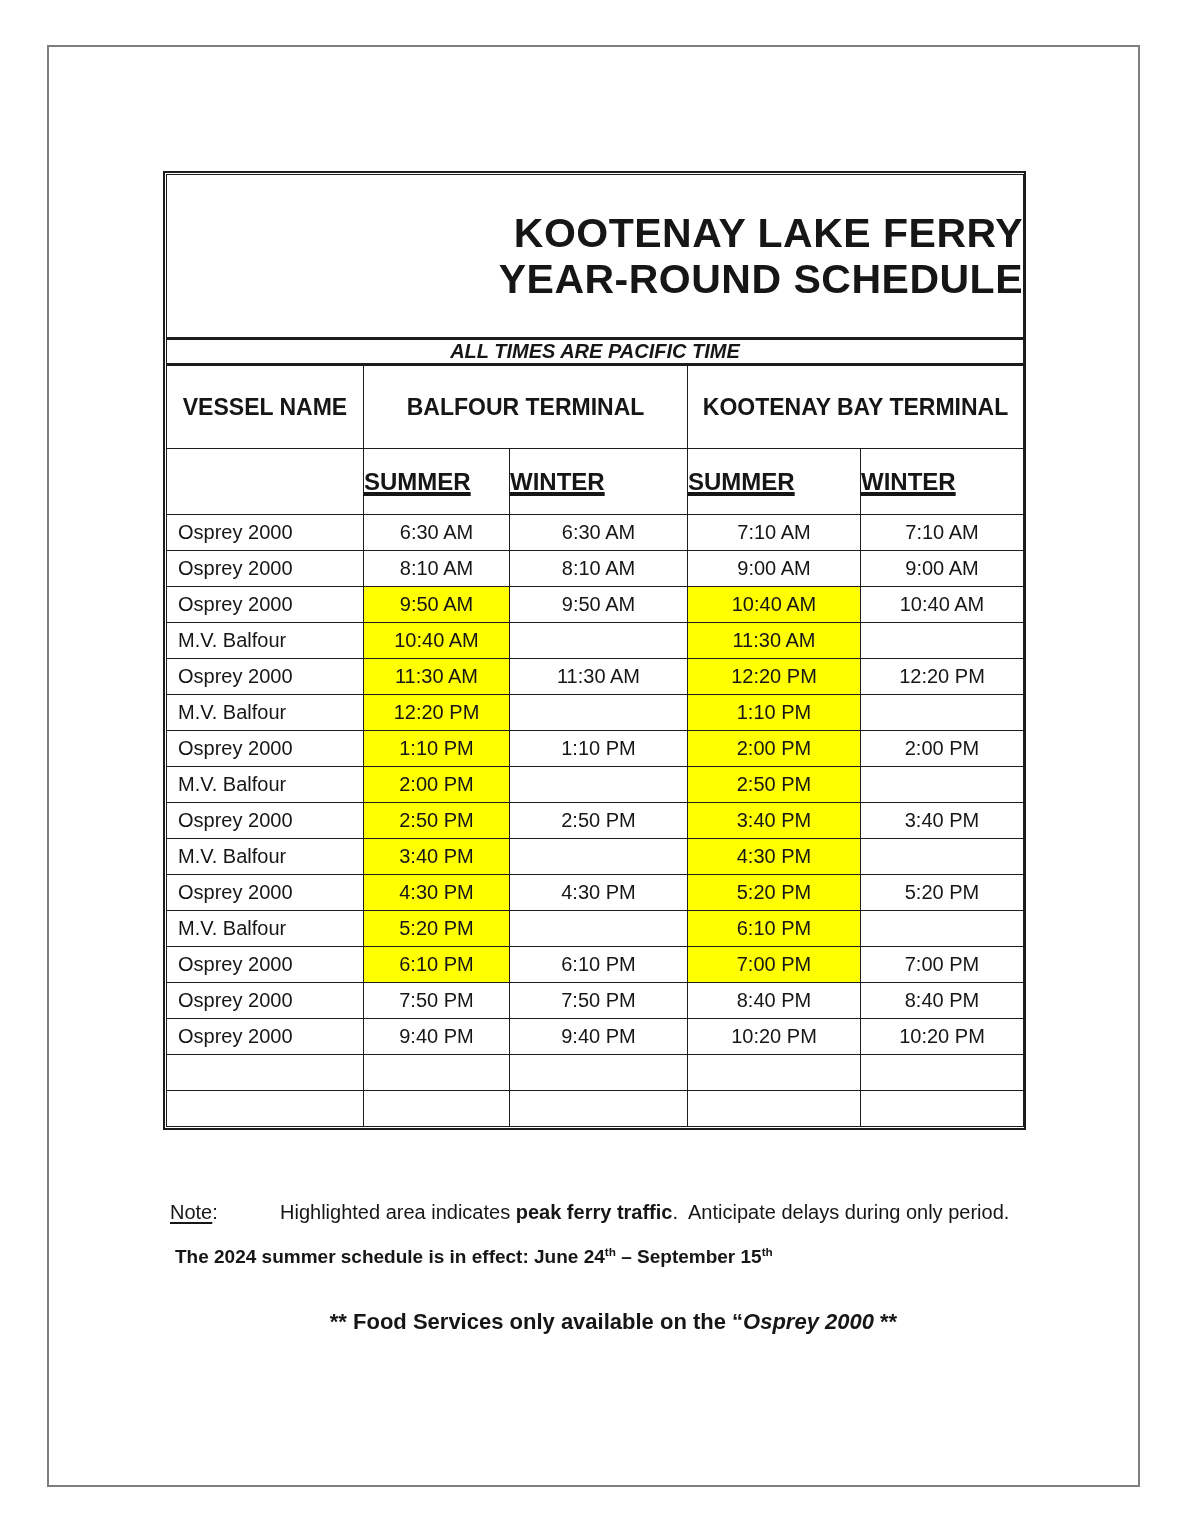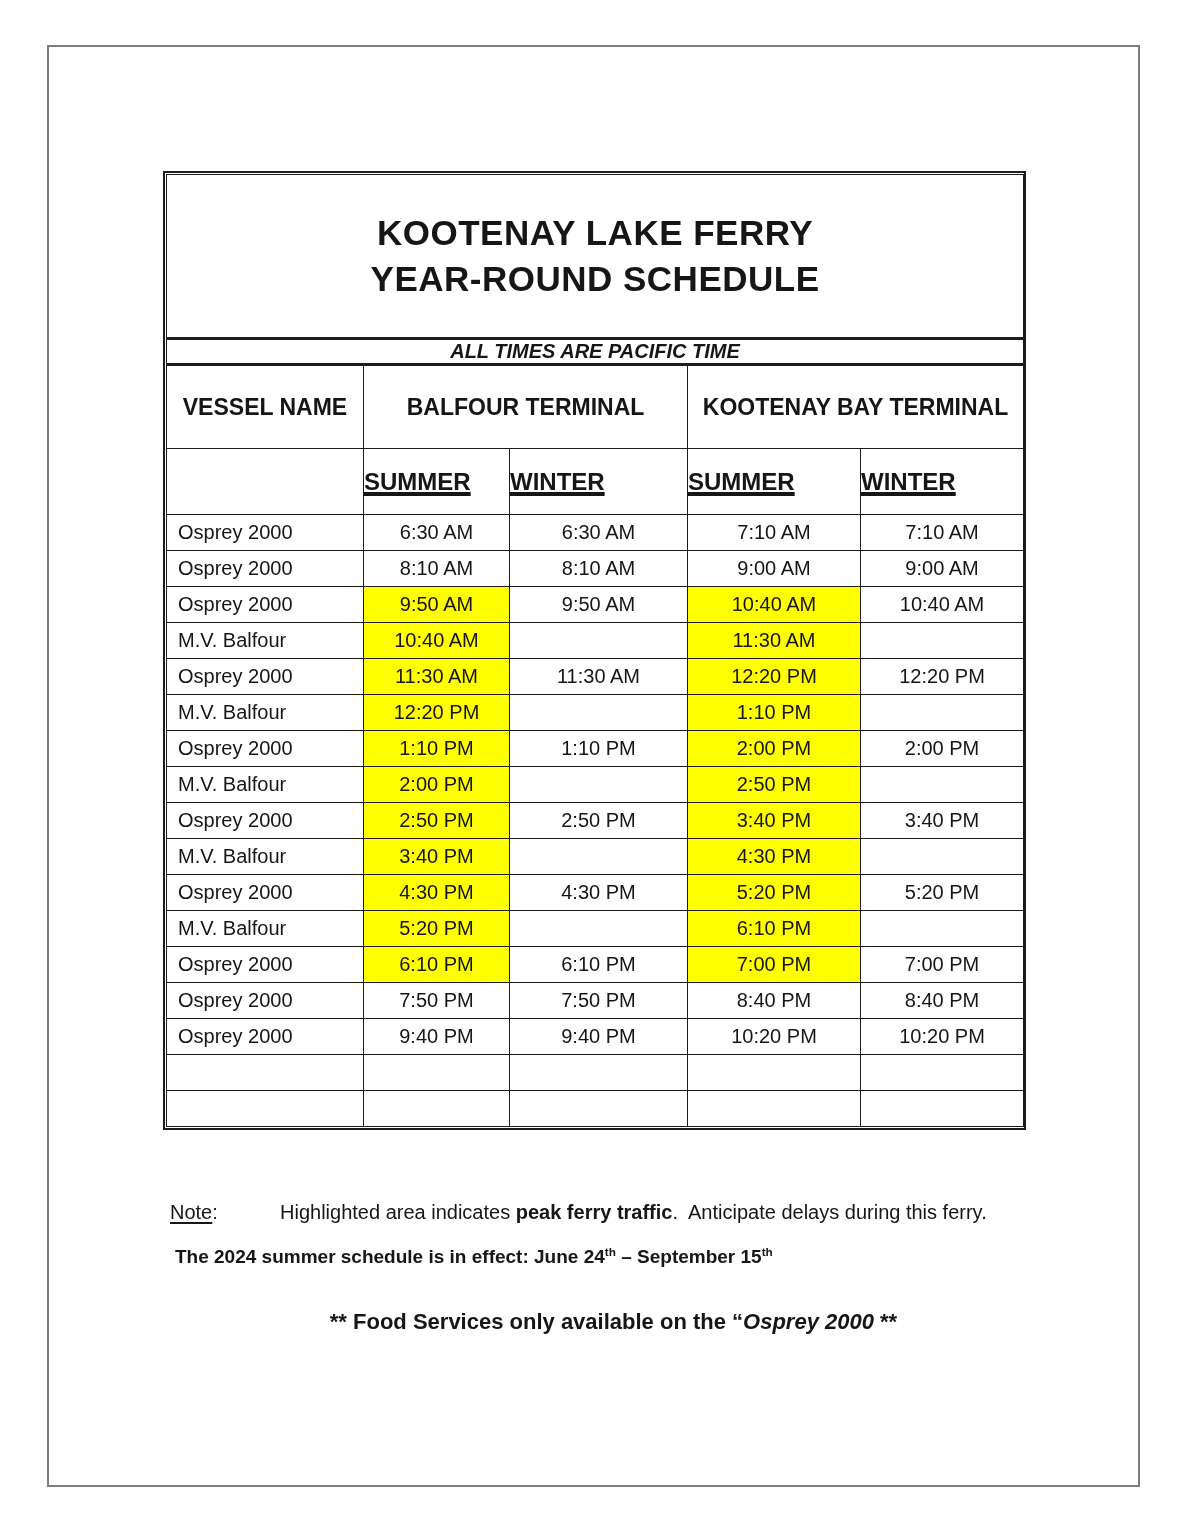--- a/index.html
+++ b/index.html
@@ -32,23 +32,23 @@
     width: 857px;
   }
   td {
     border: 1.5px solid #1c1c1c;
     vertical-align: middle;
     padding: 0;
     overflow: hidden;
   }
   td.title-cell {
     height: 164px;
-    text-align: center;
-    font-weight: bold;
-    font-size: 35px;
+    text-align: right;
+    font-weight: bold;
+    font-size: 41px;
     line-height: 46px;
     letter-spacing: 0.5px;
   }
   td.subtitle-cell {
     height: 21px;
     border-top: 3px solid #1c1c1c;
     border-bottom: 3px solid #1c1c1c;
     text-align: center;
     font-weight: bold;
     font-style: italic;
@@ -263,19 +263,19 @@
             <td class="vessel"></td>
             <td class="time"></td>
             <td class="time"></td>
             <td class="time"></td>
             <td class="time"></td>
           </tr>
         </tbody>
     </table>
   </div>
 
-  <p class="note-line"><span class="note-label"><u>Note</u><span>:</span></span><span>Highlighted area indicates </span><span class="note-em">peak ferry traffic</span><span>.  Anticipate delays during this ferry.</span></p>
+  <p class="note-line"><span class="note-label"><u>Note</u><span>:</span></span><span>Highlighted area indicates </span><span class="note-em">peak ferry traffic</span><span>.  Anticipate delays during only period.</span></p>
 
   <p class="effect-line"><span>The 2024 summer schedule is in effect: June 24</span><sup>th</sup><span> – September 15</span><sup>th</sup></p>
 
   <div class="food-line"><span>** Food Services only available on the “</span><span class="food-em">Osprey 2000</span><span> **</span></div>
 
 </div>
 
 </body></html>

